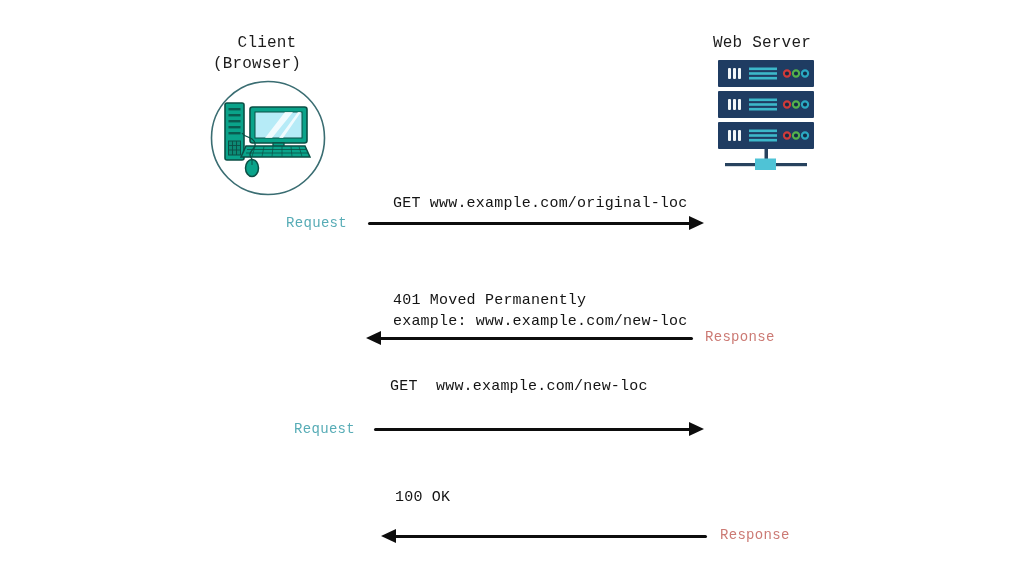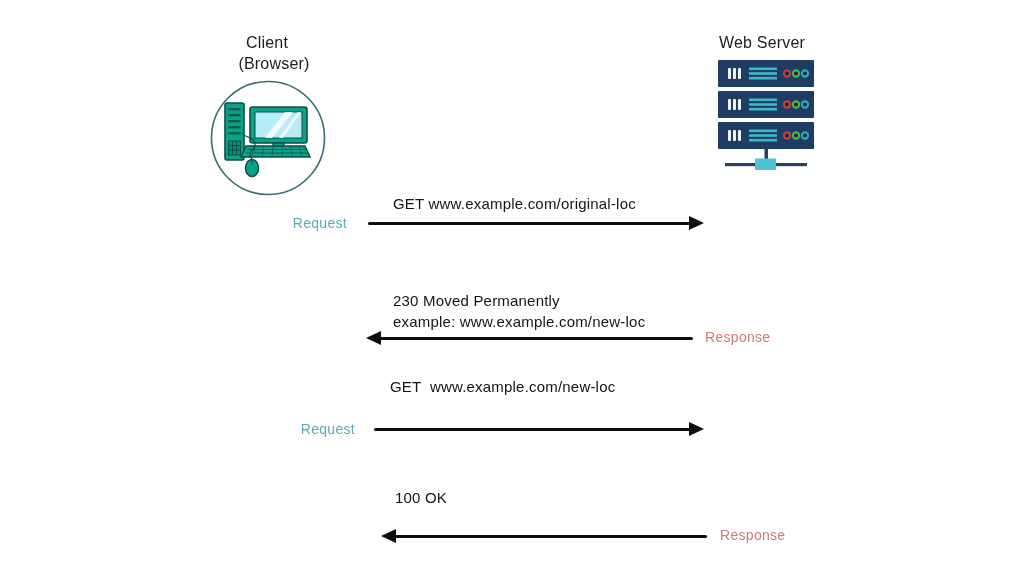--- a/index.html
+++ b/index.html
@@ -4,20 +4,21 @@
 <style>
   * { margin: 0; padding: 0; box-sizing: border-box; }
   html, body { background: #ffffff; }
   body { font-family: "Liberation Sans", sans-serif; }
   #canvas {
     position: relative;
     width: 1024px;
     height: 576px;
     background: #ffffff;
     overflow: hidden;
+    font-family: Liberation Mono, monospace;
   }
   .abs { position: absolute; }
   .title {
     font-size: 16px;
     color: #1c1c1c;
     text-align: center;
     letter-spacing: .2px;
   }
   .msg {
     font-size: 15px;
@@ -49,21 +50,21 @@
     border-right: 15px solid #0d0d0d;
   }
   .ra { text-align: right; }
 </style>
 </head>
 <body>
 
 <div id="canvas">
 
   <div class="abs title" style="left:187px; top:34px; width:160px;">Client</div>
-  <div class="abs title" style="left:194px; top:55px; width:160px;">(Browser)</div>
+  <div class="abs title" style="left:177px; top:55px; width:160px;">(Browser)</div>
 
   <svg class="abs" style="left:209px; top:79px;" width="118" height="118" viewBox="0 0 118 118">
     <circle cx="59" cy="59" r="56.5" fill="#ffffff" stroke="#3a6d72" stroke-width="1.6"></circle>
 
     <rect x="16" y="24" width="19" height="57" rx="2" fill="#0aa38a" stroke="#0b4f45" stroke-width="1.6"></rect>
     <rect x="19.5" y="29" width="12" height="2.4" fill="#0b4f45" opacity="0.85"></rect>
     <rect x="19.5" y="35" width="12" height="2.4" fill="#0b4f45" opacity="0.85"></rect>
     <rect x="19.5" y="41" width="12" height="2.4" fill="#0b4f45" opacity="0.85"></rect>
     <rect x="19.5" y="47" width="12" height="2.4" fill="#0b4f45" opacity="0.85"></rect>
     <rect x="19.5" y="53" width="12" height="2.4" fill="#0b4f45" opacity="0.85"></rect>
@@ -138,21 +139,21 @@
     <rect x="48.5" y="91" width="3.5" height="14" fill="#27425e"></rect>
     <rect x="9" y="105" width="82" height="3.2" fill="#27425e"></rect>
     <rect x="39" y="100.5" width="21" height="11.5" fill="#4fc3d6"></rect>
   </svg>
 
   <div class="abs msg" style="left:393px; top:195px;">GET www.example.com/original-loc</div>
   <div class="abs flow-label request ra" style="left:277px; top:215px; width:70px;">Request</div>
   <div class="abs arrow-line" style="left:368px; top:222px; width:323px;"></div>
   <div class="abs arrow-head-right" style="left:689px; top:216px;"></div>
 
-  <div class="abs msg" style="left:393px; top:292px;">230 Moved Permanently</div>
+  <div class="abs msg" style="left:393px; top:292px;">401 Moved Permanently</div>
   <div class="abs msg" style="left:393px; top:313px;">example: www.example.com/new-loc</div>
   <div class="abs arrow-head-left" style="left:366px; top:331px;"></div>
   <div class="abs arrow-line" style="left:378px; top:337px; width:315px;"></div>
   <div class="abs flow-label response" style="left:705px; top:329px;">Response</div>
 
   <div class="abs msg" style="left:390px; top:378px;">GET  www.example.com/new-loc</div>
   <div class="abs flow-label request ra" style="left:285px; top:421px; width:70px;">Request</div>
   <div class="abs arrow-line" style="left:374px; top:428px; width:317px;"></div>
   <div class="abs arrow-head-right" style="left:689px; top:422px;"></div>
 

